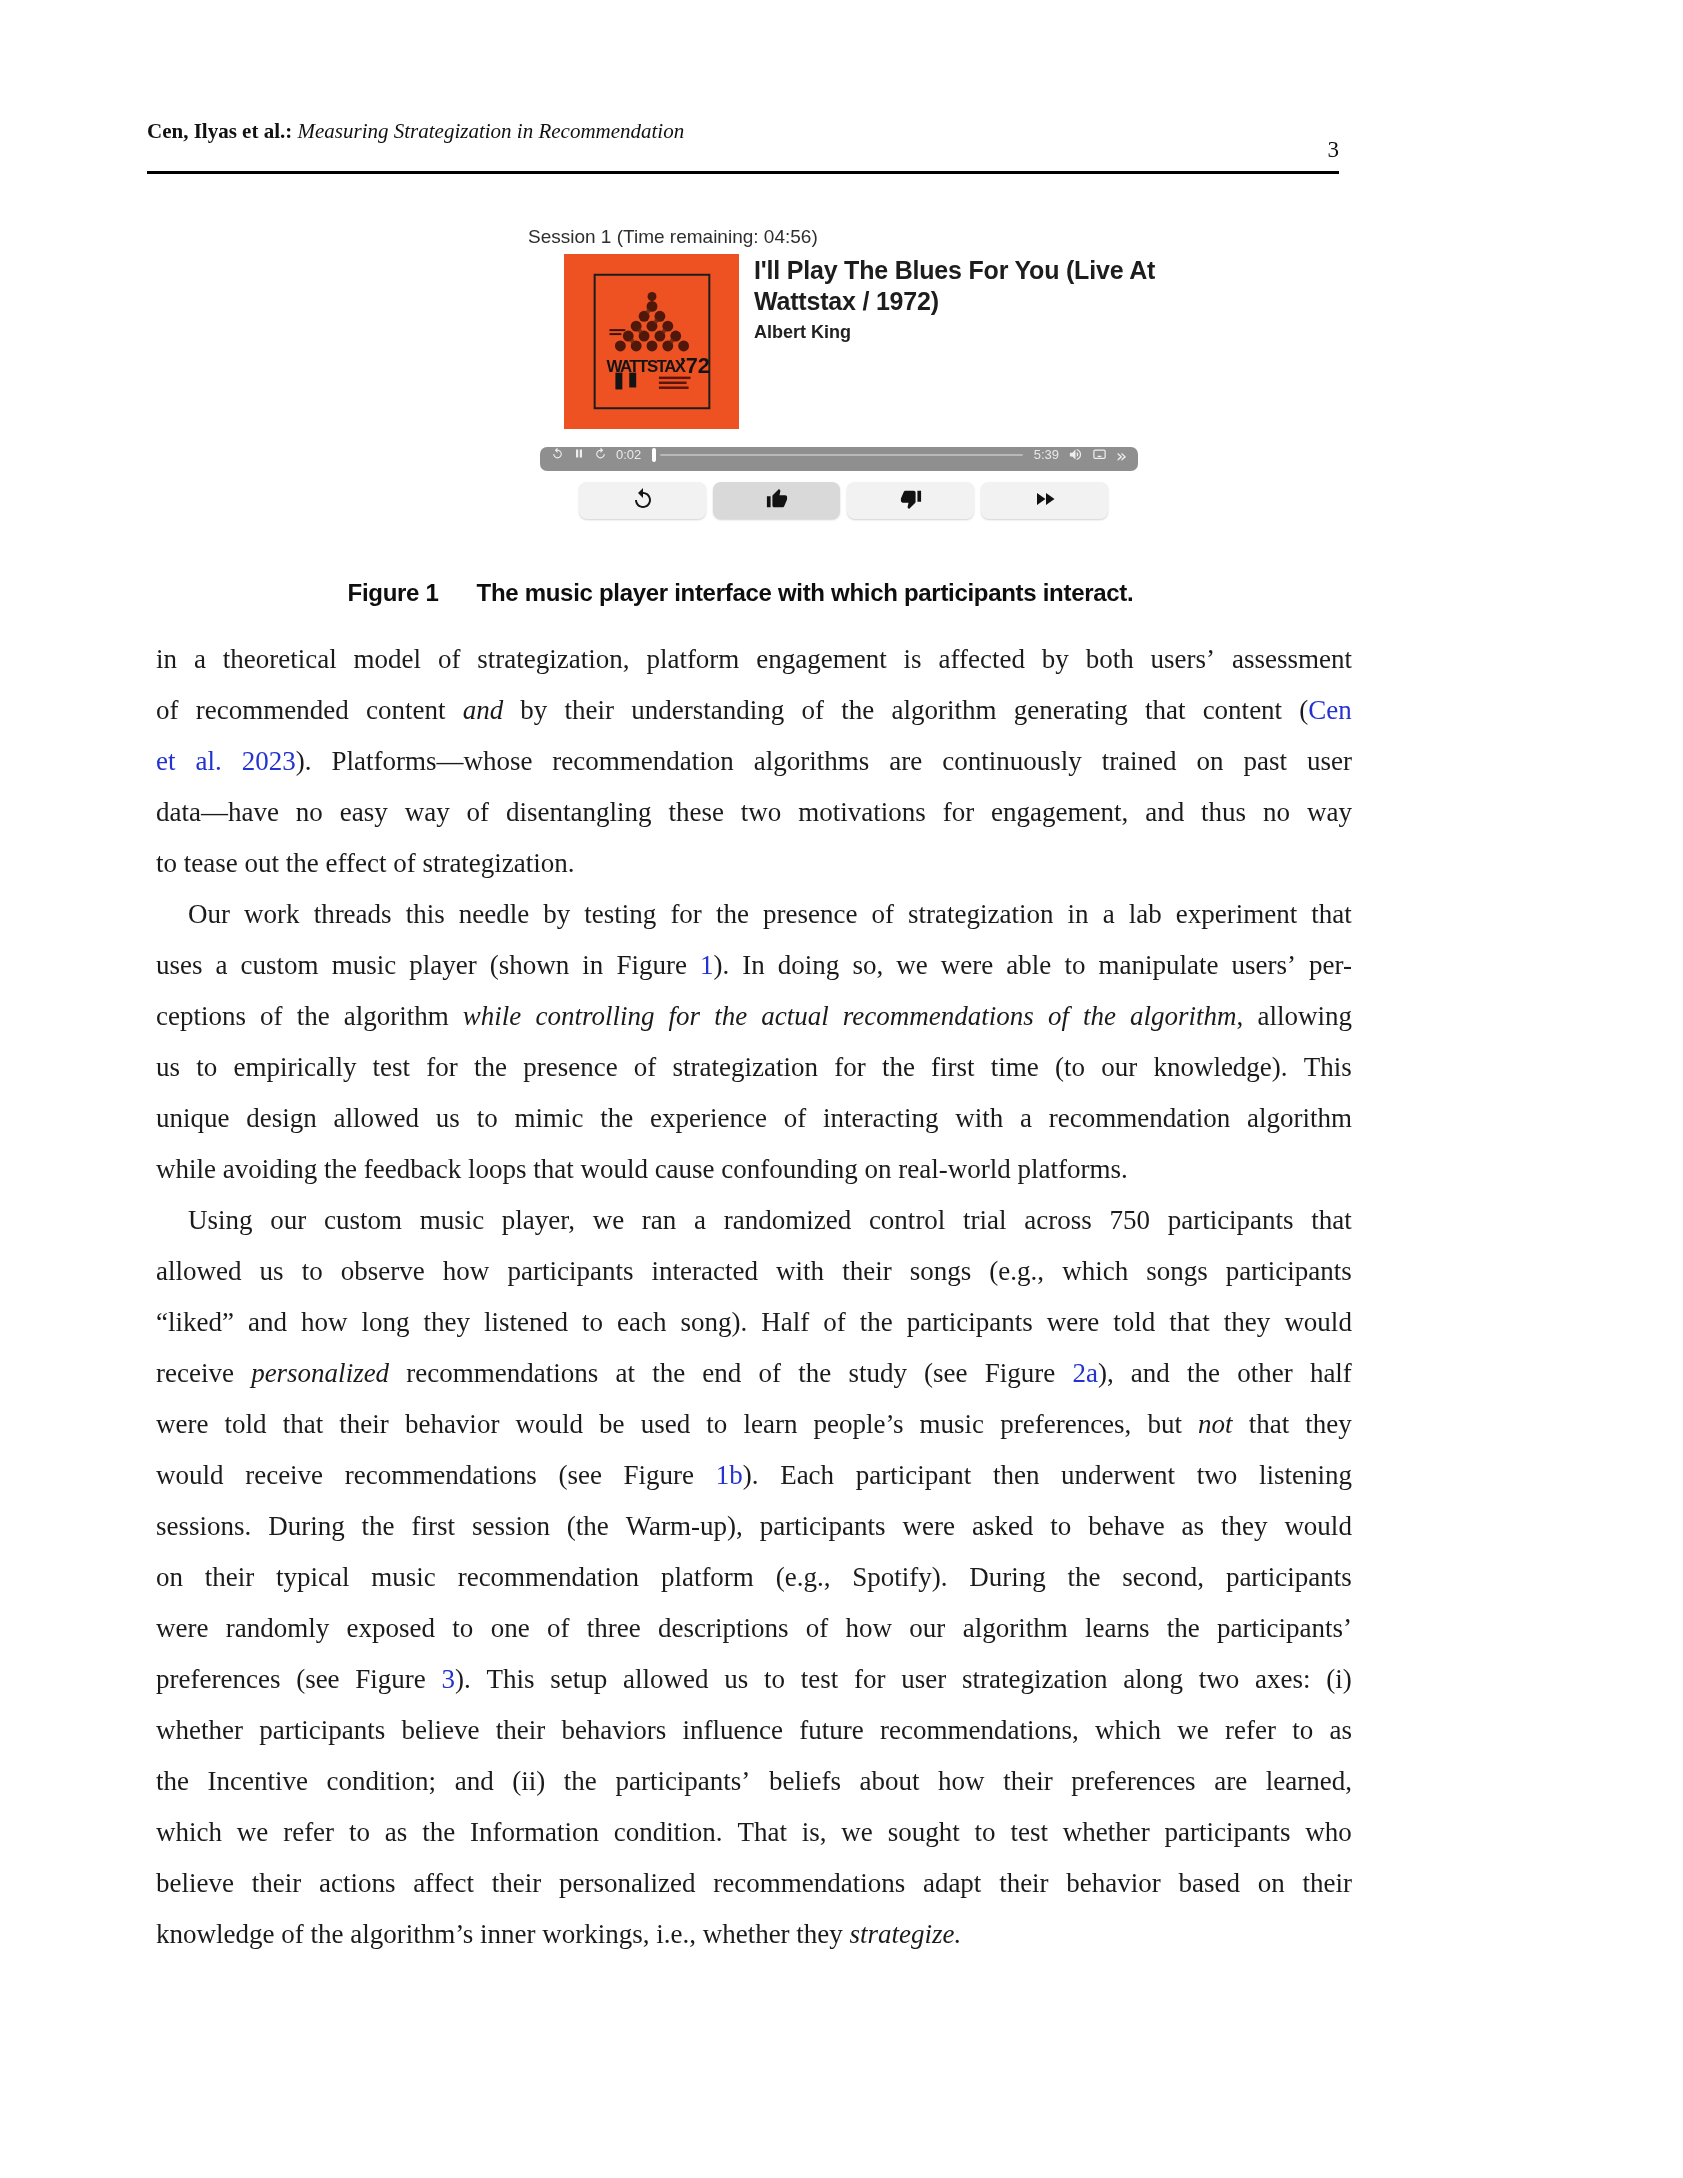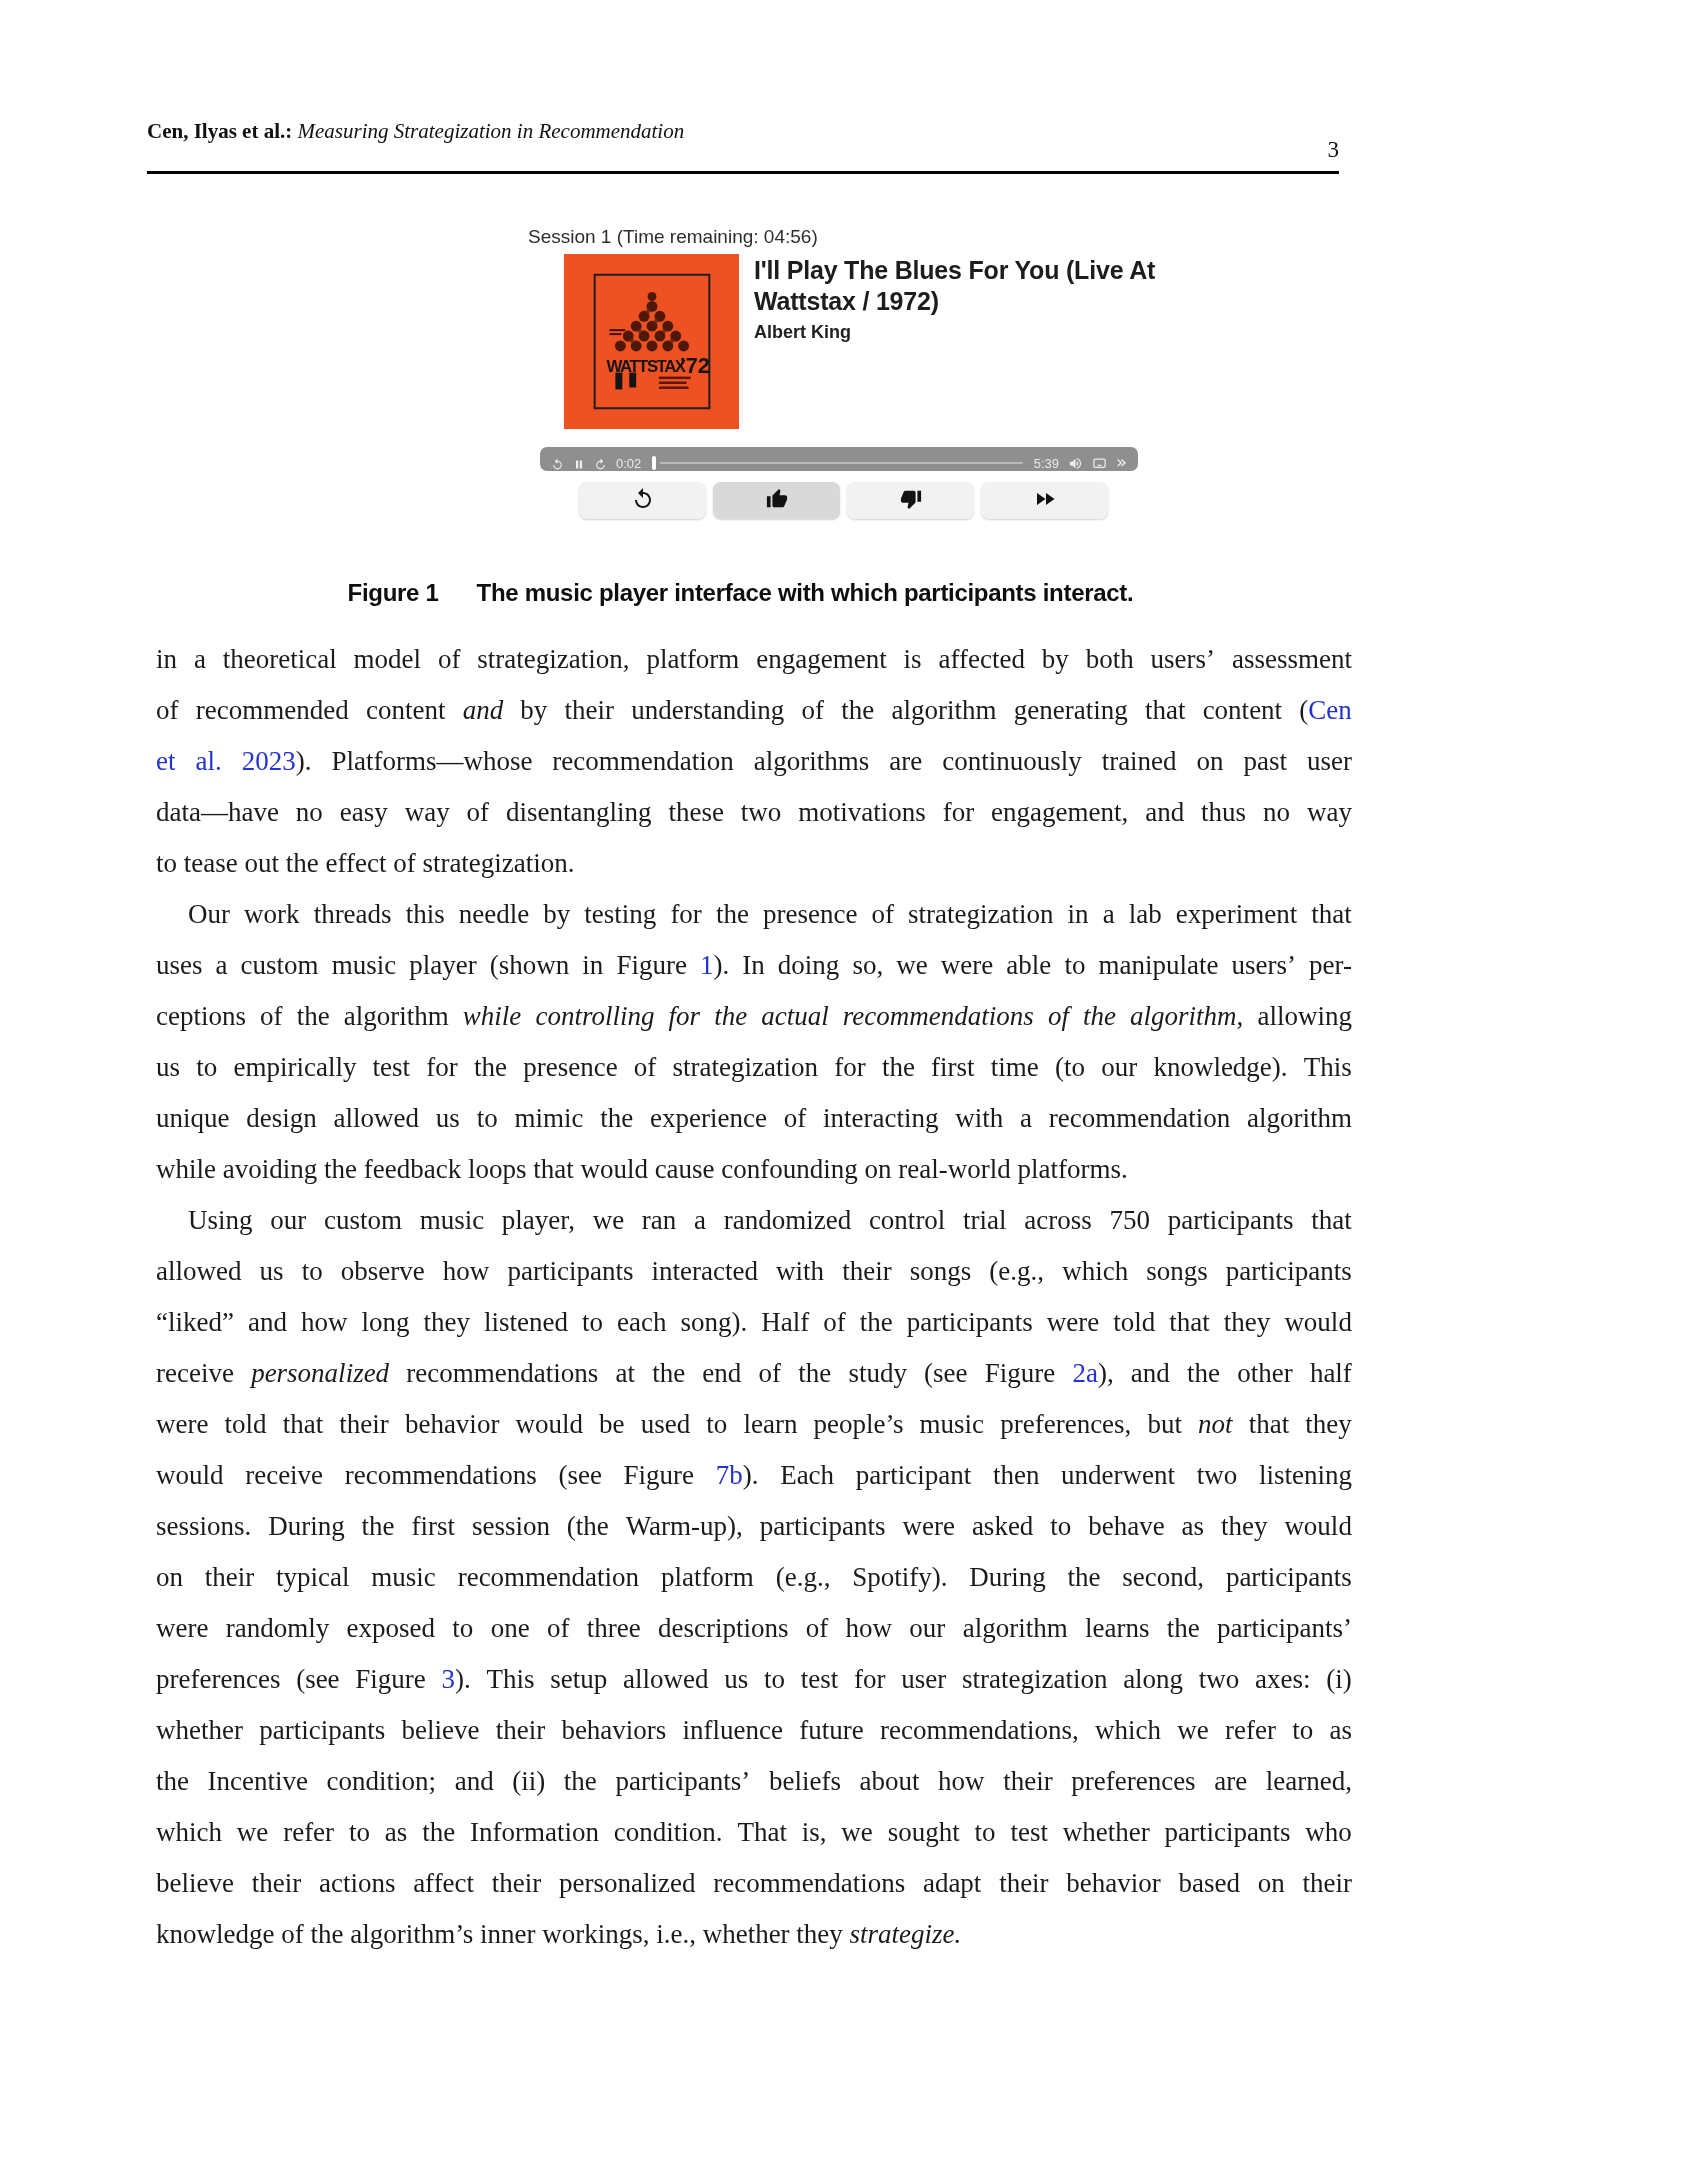--- a/index.html
+++ b/index.html
@@ -16,21 +16,21 @@
   
   .session{position:absolute;left:528px;top:226px;font-family:"Liberation Sans",sans-serif;
            font-size:19px;color:#2e2e2e;}
   .album{position:absolute;left:564px;top:254px;width:175px;height:175px;}
   .songtitle{position:absolute;left:754px;top:255px;width:495px;font-family:"Liberation Sans",sans-serif;
              font-weight:bold;font-size:25px;line-height:31px;color:#1d1d1d;letter-spacing:-0.2px;}
   .artist{position:absolute;left:754px;top:322px;font-family:"Liberation Sans",sans-serif;
           font-weight:bold;font-size:18px;color:#212121;}
 
   .playerbar{position:absolute;left:540px;top:447px;width:598px;height:24px;background:#8f8f8f;
-             border-radius:7px;display:flex;align-items:flex-end;padding:0 11px;box-sizing:border-box;
+             border-radius:7px;display:flex;align-items:flex-start;padding:0 11px;box-sizing:border-box;
              gap:9px;font-family:"Liberation Sans",sans-serif;}
   .playerbar .bicon{display:flex;align-items:center;justify-content:center;}
   .ptime{font-size:13px;color:#e9e9e9;white-space:nowrap;}
   .track{flex:1;position:relative;height:16px;}
   .thumb{position:absolute;left:2px;top:1px;width:4px;height:14px;background:#ffffff;border-radius:2px;}
   .trackline{position:absolute;left:10px;right:2px;top:7px;height:2px;background:#b9b9b9;border-radius:1px;}
   .chev{font-size:18px;color:#efefef;line-height:1;font-family:"DejaVu Sans",sans-serif;}
 
   .btnrow{position:absolute;left:579px;top:482px;display:flex;gap:7px;}
   .pbtn{width:127px;height:37px;border-radius:8px;background:#f2f2f2;border:none;
@@ -431,21 +431,21 @@
         <span class="w"><span class="it">not</span></span>
         <span class="w"><span>that</span></span>
         <span class="w"><span>they</span></span>
       </div>
       <div class="tl">
         <span class="w"><span>would</span></span>
         <span class="w"><span>receive</span></span>
         <span class="w"><span>recommendations</span></span>
         <span class="w"><span>(see</span></span>
         <span class="w"><span>Figure</span></span>
-        <span class="w"><span class="lk">7b</span><span>).</span></span>
+        <span class="w"><span class="lk">1b</span><span>).</span></span>
         <span class="w"><span>Each</span></span>
         <span class="w"><span>participant</span></span>
         <span class="w"><span>then</span></span>
         <span class="w"><span>underwent</span></span>
         <span class="w"><span>two</span></span>
         <span class="w"><span>listening</span></span>
       </div>
       <div class="tl">
         <span class="w"><span>sessions.</span></span>
         <span class="w"><span>During</span></span>

